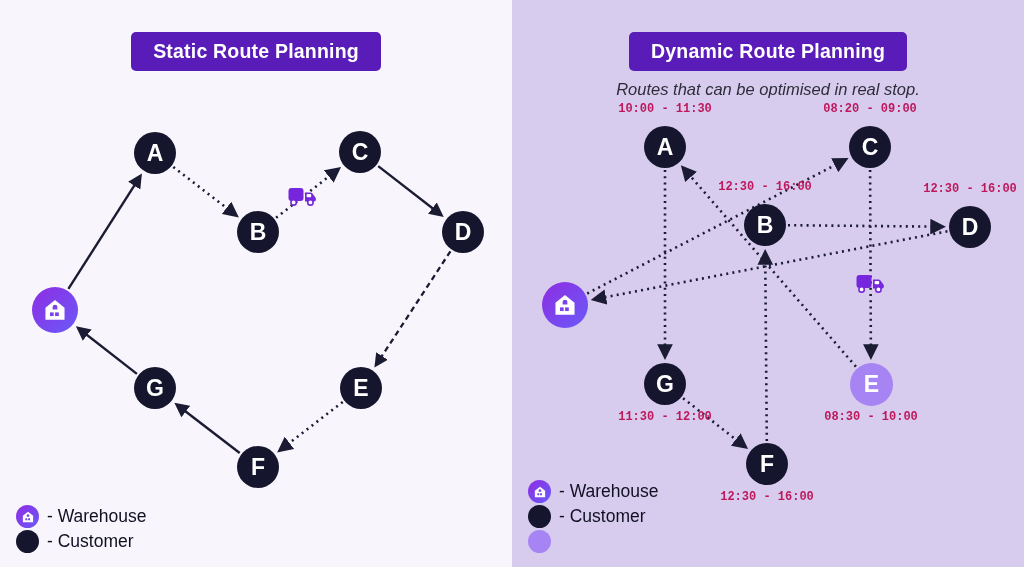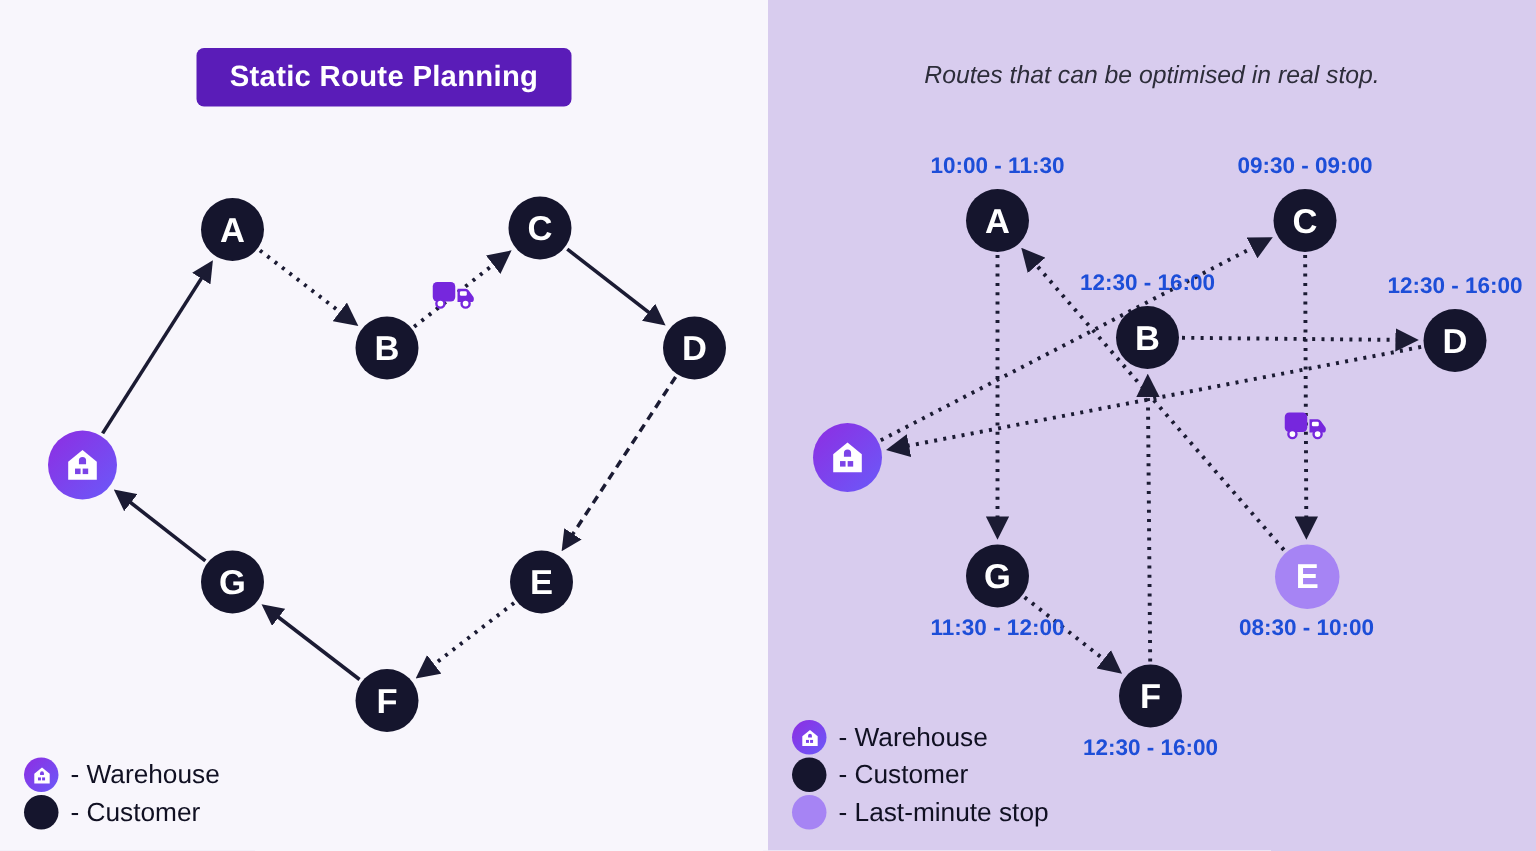--- a/index.html
+++ b/index.html
@@ -33,21 +33,21 @@
     display: flex; align-items: center; justify-content: center;
     color: #ffffff; font-weight: bold; font-size: 23px;
   }
   .node--customer    { width: 42px; height: 42px; background: #15152d; }
   .node--last_minute { width: 43px; height: 43px; background: #a684f4; }
   .node--warehouse   { width: 46px; height: 46px;
     background: linear-gradient(135deg, #8e2de2 0%, #6a5af9 100%); }
 
   .time-label {
     position: absolute; z-index: 2; transform: translateX(-50%);
-    font-size: 15px; font-weight: bold; color: #1d4ed8; white-space: nowrap;
+    font-size: 12px; font-weight: bold; color: #be185d; white-space: nowrap; font-family: Liberation Mono, monospace;
   }
 
   .truck { position: absolute; z-index: 5; }
 
   .legend { position: absolute; left: 16px; bottom: 14px; z-index: 4; }
   .legend-row { display: flex; align-items: center; margin-top: 2px; }
   .legend-icon {
     width: 23px; height: 23px; border-radius: 50%; flex: 0 0 auto;
     display: flex; align-items: center; justify-content: center;
   }
@@ -116,20 +116,21 @@
     <rect x="0.5" y="2" width="15" height="13" rx="3" fill="#7627dd"></rect>
     <path d="M17 6.5 h5.4 a2.6 2.6 0 0 1 2.1 1.1 l2.9 4 a2.6 2.6 0 0 1 .5 1.5 v0.4 a1.9 1.9 0 0 1 -1.9 1.9 H17 Z" fill="#7627dd"></path>
     <rect x="18.6" y="8.1" width="4.6" height="3.1" rx="0.9" fill="#ffffff"></rect>
     <circle cx="5.6" cy="16.4" r="2.7" fill="#ffffff" stroke="#7627dd" stroke-width="1.6"></circle>
     <circle cx="22.4" cy="16.4" r="2.7" fill="#ffffff" stroke="#7627dd" stroke-width="1.6"></circle>
   </svg></div>
     </div>
 
   <div class="panel panel--dynamic">
     <div class="panel-header">
+      <div class="title-badge">Dynamic Route Planning</div>
       <div class="subtitle">Routes that can be optimised in real stop.</div>
     </div>
     <svg class="edges" width="512" height="567">
         <defs>
           <marker id="arrow-dynamic" viewBox="0 0 10 10" refX="7.5" refY="5" markerWidth="6" markerHeight="6" orient="auto">
        <path d="M0 0 L10 5 L0 10 Z" fill="#1b1b33"></path>
           </marker>
         </defs>
         <line x1="75.2" y1="293.5" x2="333.1" y2="159.9" class="edge dotted" marker-end="url(#arrow-dynamic)"></line>
         <line x1="358.1" y1="170.0" x2="358.9" y2="356.0" class="edge dotted" marker-end="url(#arrow-dynamic)"></line>
@@ -151,37 +152,36 @@
   </svg>
           </span>
           <span class="legend-label">- Warehouse</span>
         </div>
         <div class="legend-row">
           <span class="legend-icon legend-icon--customer"></span>
           <span class="legend-label">- Customer</span>
         </div>
         <div class="legend-row">
           <span class="legend-icon legend-icon--last_minute"></span>
-          <span class="legend-label">- Last-minute stop</span>
         </div>
       </div>
   <div class="node node--warehouse" style="left: 30px; top: 282px;">
         <svg width="26" height="26" viewBox="0 0 24 24">
     <path d="M12 2.8 L3.2 10 V21 H20.8 V10 Z" fill="#ffffff"></path>
     <path d="M9.8 11.5 v-2.2 a2.2 2.2 0 0 1 4.4 0 v2.2 Z" fill="#7b43e8"></path>
     <rect x="7.4" y="14.2" width="3.4" height="3.4" fill="#7b43e8"></rect>
     <rect x="12.1" y="14.2" width="3.4" height="3.4" fill="#7b43e8"></rect>
   </svg>
       </div>
       <div class="node node--customer" style="left: 132px; top: 126px;">A</div>
       <div class="time-label" style="left: 153px; top: 102px;">10:00 - 11:30</div>
       <div class="node node--customer" style="left: 232px; top: 204px;">B</div>
       <div class="time-label" style="left: 253px; top: 180px;">12:30 - 16:00</div>
       <div class="node node--customer" style="left: 337px; top: 126px;">C</div>
-      <div class="time-label" style="left: 358px; top: 102px;">09:30 - 09:00</div>
+      <div class="time-label" style="left: 358px; top: 102px;">08:20 - 09:00</div>
       <div class="node node--customer" style="left: 437px; top: 206px;">D</div>
       <div class="time-label" style="left: 458px; top: 182px;">12:30 - 16:00</div>
       <div class="node node--last_minute" style="left: 338px; top: 363px;">E</div>
       <div class="time-label" style="left: 359px; top: 410px;">08:30 - 10:00</div>
       <div class="node node--customer" style="left: 234px; top: 443px;">F</div>
       <div class="time-label" style="left: 255px; top: 490px;">12:30 - 16:00</div>
       <div class="node node--customer" style="left: 132px; top: 363px;">G</div>
       <div class="time-label" style="left: 153px; top: 410px;">11:30 - 12:00</div>
       <div class="truck" style="left: 344px; top: 273px;"><svg width="30" height="23" viewBox="0 0 30 23">
     <rect x="0.5" y="2" width="15" height="13" rx="3" fill="#7627dd"></rect>

